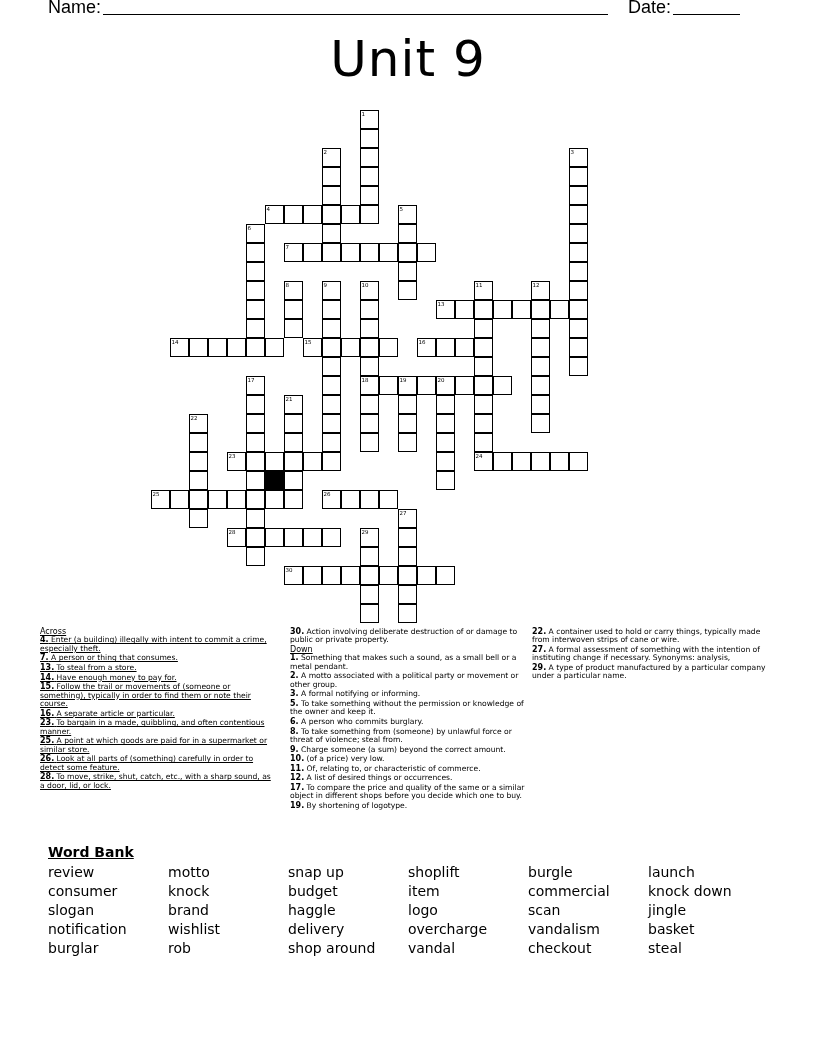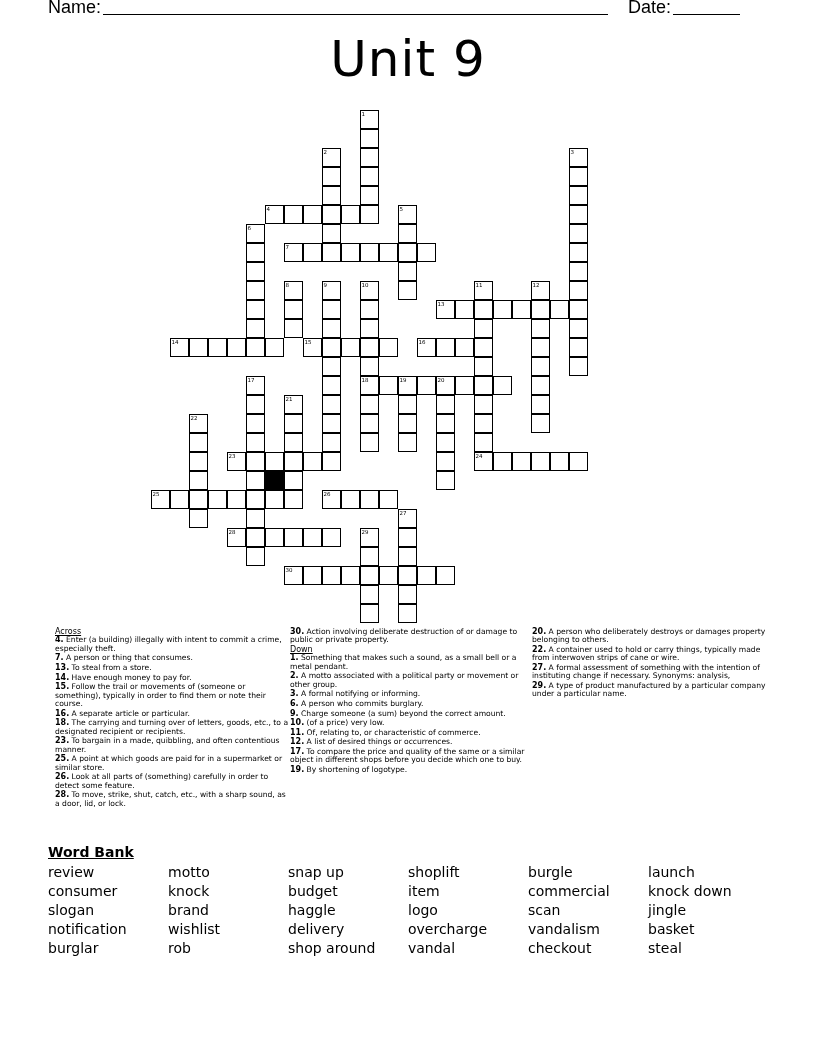--- a/index.html
+++ b/index.html
@@ -11,21 +11,21 @@
   .header .date-line { position: absolute; left: 625px; top: 17px; width: 67px; border-bottom: 1px solid #000; }
   .title { position: absolute; top: 30px; left: 0; width: 816px; text-align: center; font-family: "DejaVu Sans", sans-serif; font-size: 50px; letter-spacing: 1px; }
   .grid { position: absolute; left: 151px; top: 110px; width: 460px; height: 520px; }
   .cell { position: absolute; width: 19px; height: 19px; box-sizing: border-box; border: 1px solid #000; background: #fff; margin-left: -0.5px; margin-top: -0.5px; }
   .cell.black { background: #000; }
   .cell .num { position: absolute; top: 0; left: 1px; font-size: 5.5px; line-height: 6px; font-family: "DejaVu Sans", sans-serif; }
   .clues { position: absolute; top: 628px; font-size: 7.6px; line-height: 8.4px; font-family: "DejaVu Sans", sans-serif; }
   .clues .heading { text-decoration: underline; font-weight: normal; font-size: 8px; display: block; }
   .clue { margin-bottom: 1.2px; }
   .clue b { font-weight: bold; font-size: 8px; }
-  .col1 { left: 55px; width: 235px; }
+  .col1 { left: 40px; width: 235px; text-decoration: underline; }
   .col2 { left: 290px; width: 235px; }
   .col3 { left: 532px; width: 235px; }
   .wordbank { position: absolute; top: 844px; left: 48px; width: 760px; font-family: "DejaVu Sans", sans-serif; }
   .wordbank .wb-title { font-weight: bold; text-decoration: underline; font-size: 14px; margin-bottom: 3px; }
   .wb-grid { display: grid; grid-template-columns: repeat(6, 120px); row-gap: 0px; font-size: 14px; line-height: 19px; }
 </style>
 </head>
 <body>
 
 <div class="header">
@@ -281,50 +281,50 @@
 
 <div class="clues col1">
   <span class="heading">Across</span>
   <div id="across-list-a">
       <div class="clue"><b>4.</b> <span>Enter (a building) illegally with intent to commit a crime, especially theft.</span></div>
       <div class="clue"><b>7.</b> <span>A person or thing that consumes.</span></div>
       <div class="clue"><b>13.</b> <span>To steal from a store.</span></div>
       <div class="clue"><b>14.</b> <span>Have enough money to pay for.</span></div>
       <div class="clue"><b>15.</b> <span>Follow the trail or movements of (someone or something), typically in order to find them or note their course.</span></div>
       <div class="clue"><b>16.</b> <span>A separate article or particular.</span></div>
-      <div class="clue"><b>18.</b> <span>The carrying and turning over of letters, goods, etc., to a designated recipient or recipients.</span></div>
       <div class="clue"><b>23.</b> <span>To bargain in a made, quibbling, and often contentious manner.</span></div>
       <div class="clue"><b>25.</b> <span>A point at which goods are paid for in a supermarket or similar store.</span></div>
       <div class="clue"><b>26.</b> <span>Look at all parts of (something) carefully in order to detect some feature.</span></div>
       <div class="clue"><b>28.</b> <span>To move, strike, shut, catch, etc., with a sharp sound, as a door, lid, or lock.</span></div>
     </div>
 </div>
 
 <div class="clues col2">
   <div id="across-list-b">
       <div class="clue"><b>30.</b> <span>Action involving deliberate destruction of or damage to public or private property.</span></div>
     </div>
   <span class="heading">Down</span>
   <div id="down-list-a">
       <div class="clue"><b>1.</b> <span>Something that makes such a sound, as a small bell or a metal pendant.</span></div>
       <div class="clue"><b>2.</b> <span>A motto associated with a political party or movement or other group.</span></div>
       <div class="clue"><b>3.</b> <span>A formal notifying or informing.</span></div>
+      <div class="clue"><b>5.</b> <span>To take something without the permission or knowledge of the owner and keep it.</span></div>
       <div class="clue"><b>6.</b> <span>A person who commits burglary.</span></div>
+      <div class="clue"><b>8.</b> <span>To take something from (someone) by unlawful force or threat of violence; steal from.</span></div>
       <div class="clue"><b>9.</b> <span>Charge someone (a sum) beyond the correct amount.</span></div>
       <div class="clue"><b>10.</b> <span>(of a price) very low.</span></div>
       <div class="clue"><b>11.</b> <span>Of, relating to, or characteristic of commerce.</span></div>
       <div class="clue"><b>12.</b> <span>A list of desired things or occurrences.</span></div>
       <div class="clue"><b>17.</b> <span>To compare the price and quality of the same or a similar object in different shops before you decide which one to buy.</span></div>
       <div class="clue"><b>19.</b> <span>By shortening of logotype.</span></div>
     </div>
 </div>
 
 <div class="clues col3">
   <div id="down-list-b">
-      <div class="clue"><b>20.</b> <span>A person who deliberately destroys or damages property belonging to others.</span></div>
       <div class="clue"><b>22.</b> <span>A container used to hold or carry things, typically made from interwoven strips of cane or wire.</span></div>
       <div class="clue"><b>27.</b> <span>A formal assessment of something with the intention of instituting change if necessary. Synonyms: analysis,</span></div>
       <div class="clue"><b>29.</b> <span>A type of product manufactured by a particular company under a particular name.</span></div>
     </div>
 </div>
 
 <div class="wordbank">
   <div class="wb-title">Word Bank</div>
   <div class="wb-grid" id="wb-grid">
       <span>review</span>

